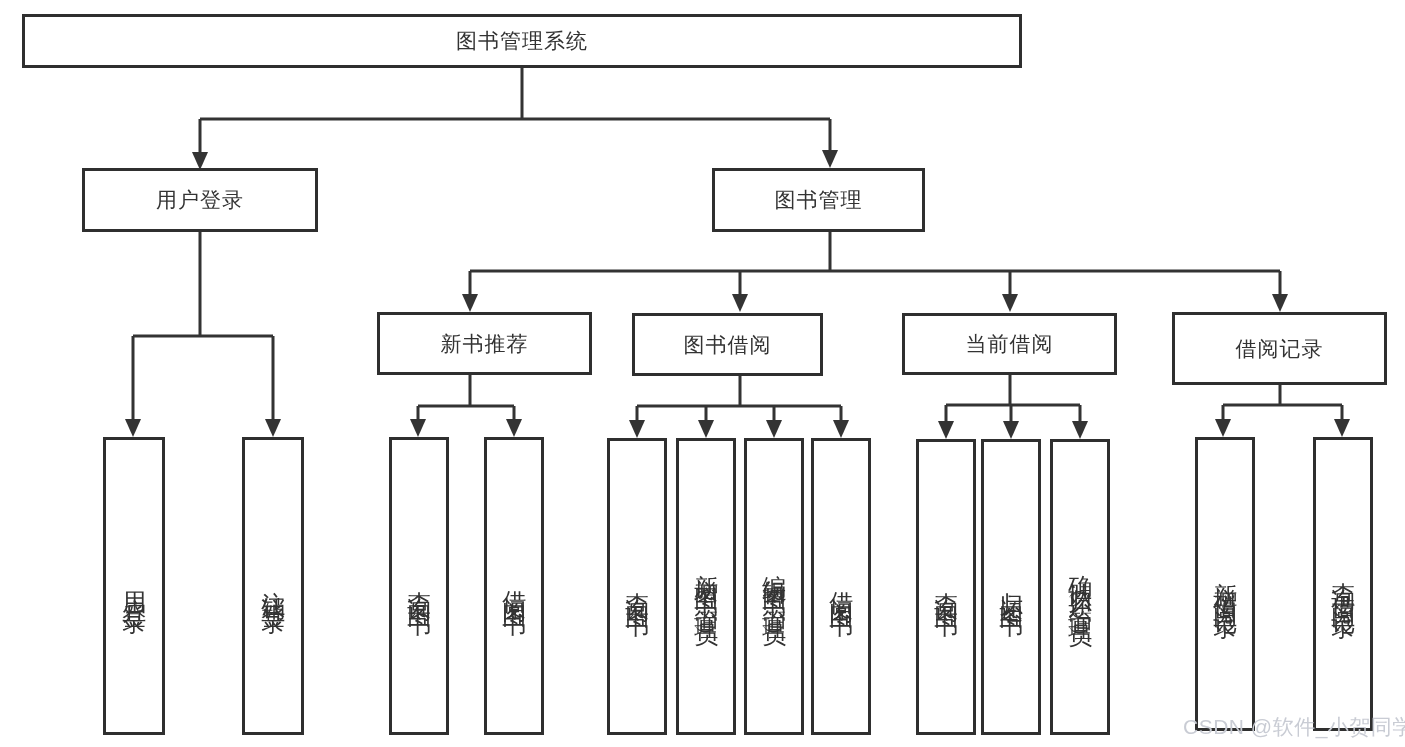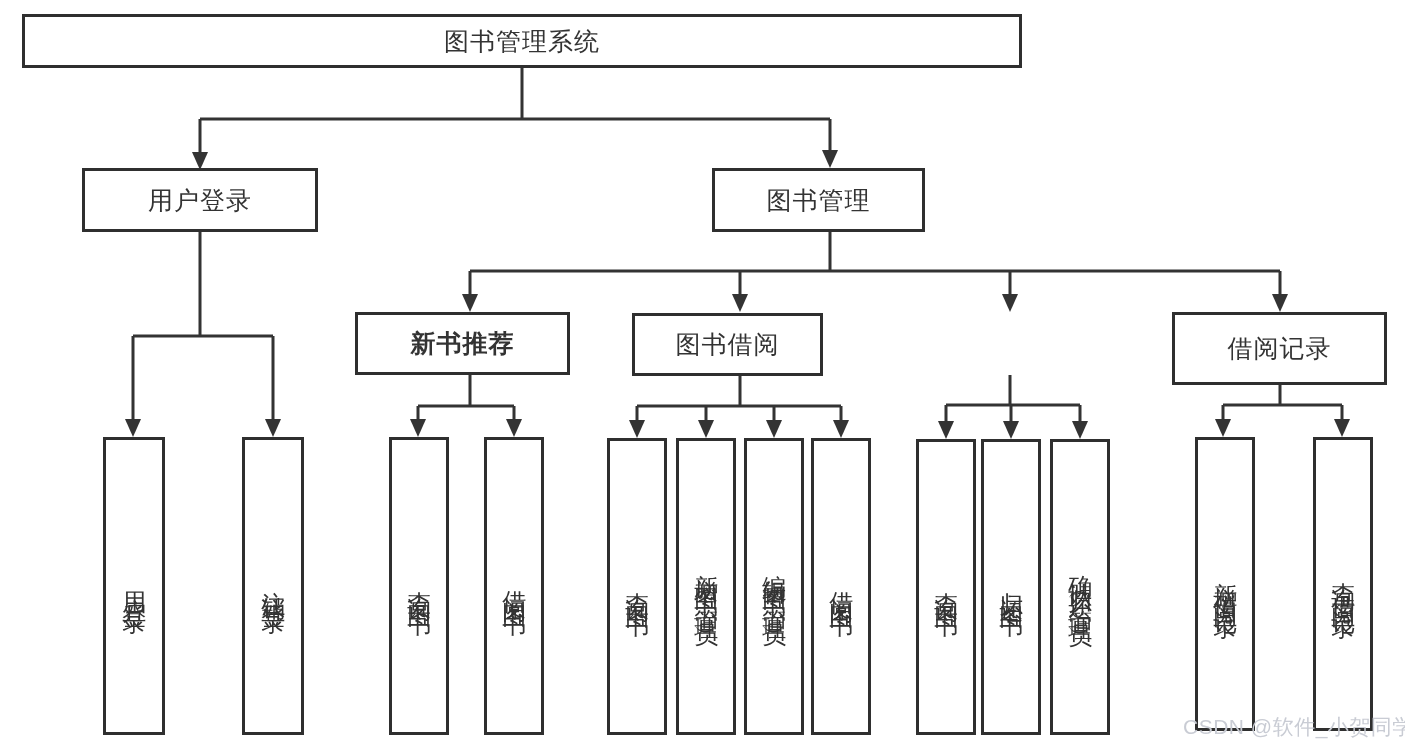--- a/index.html
+++ b/index.html
@@ -31,21 +31,21 @@
   .connectors path { stroke: currentColor; stroke-width: 3; fill: none; }
   .connectors polygon { fill: currentColor; stroke: none; }
   .node {
     position: absolute;
     background: var(--node-bg);
     border: 3px solid var(--node-border);
     color: var(--text);
     display: flex; align-items: center; justify-content: center;
     z-index: 2;
   }
-  .node.h { font-size: 25px; letter-spacing: 1px; white-space: nowrap; }
+  .node.h { font-size: 21px; letter-spacing: 1px; white-space: nowrap; }
   .node.leaf { font-size: 24px; }
   .node.leaf .vtext {
     writing-mode: vertical-rl;
     text-orientation: mixed;
     letter-spacing: 7px;
     line-height: 1.1;
     white-space: nowrap;
   }
   .watermark {
     position: absolute;
@@ -103,25 +103,28 @@
     <span>图书管理系统</span>
   </div>
 
   <div class="node h" style="left:82px; top:168px; width:236px; height:64px;">
     <span>用户登录</span>
   </div>
   <div class="node h" style="left:712px; top:168px; width:213px; height:64px;">
     <span>图书管理</span>
   </div>
 
-  <div class="node h" style="left:355px; top:312px; width:215px; height:63px;font-weight:bold;">
+  <div class="node h" style="left:377px; top:312px; width:215px; height:63px;">
     <span>新书推荐</span>
   </div>
   <div class="node h" style="left:632px; top:313px; width:191px; height:63px;">
     <span>图书借阅</span>
+  </div>
+  <div class="node h" style="left:902px; top:313px; width:215px; height:62px;">
+    <span>当前借阅</span>
   </div>
   <div class="node h" style="left:1172px; top:312px; width:215px; height:73px;">
     <span>借阅记录</span>
   </div>
 
   <div class="node leaf" style="left:103px; top:437px; width:62px; height:298px;">
     <span class="vtext">用户登录</span>
   </div>
   <div class="node leaf" style="left:242px; top:437px; width:62px; height:298px;">
     <span class="vtext">注销登录</span>

